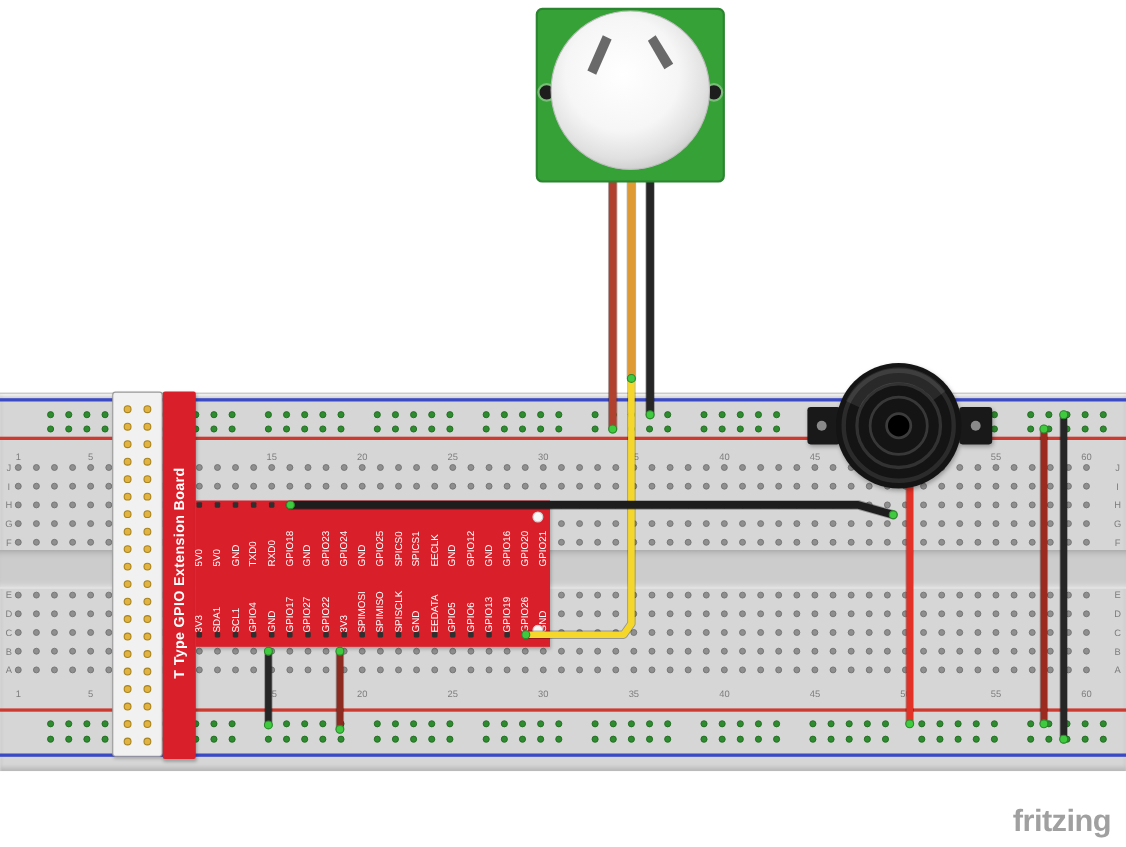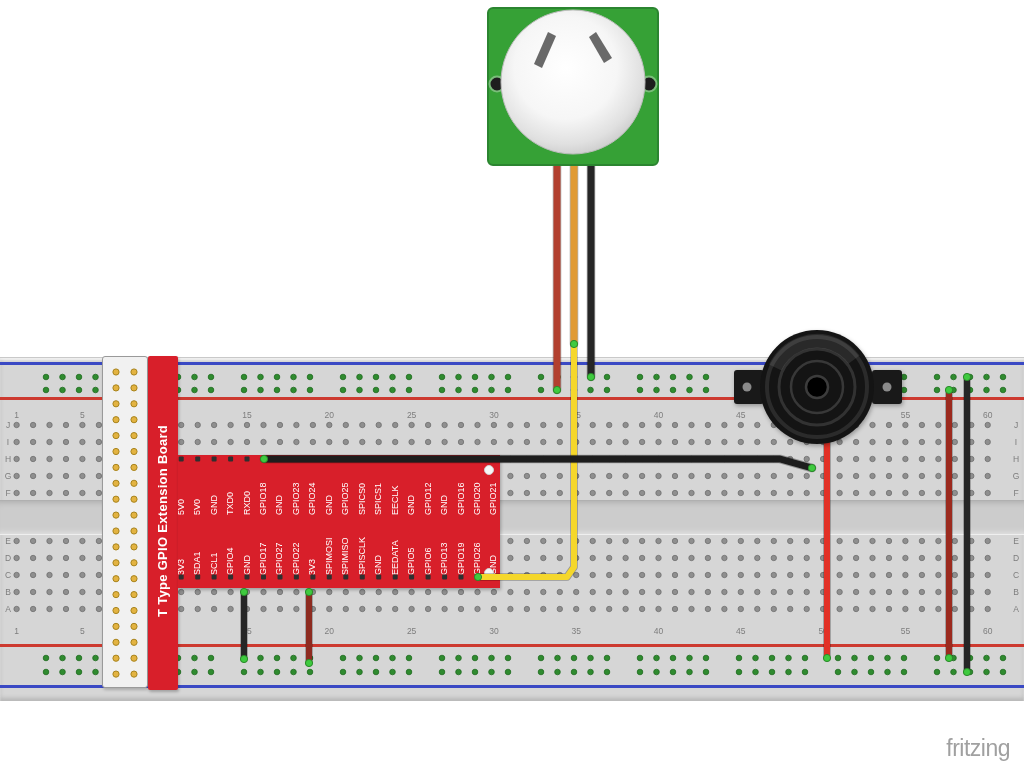--- a/index.html
+++ b/index.html
@@ -33,21 +33,21 @@
   #cobbler-title{left:149px;top:398px;width:27px;height:246px;color:#ffffff;
                  font-size:13px;font-weight:bold;display:flex;align-items:center;justify-content:center;
                  letter-spacing:.3px;white-space:nowrap;}
   .pin-label{position:absolute;width:11px;height:47px;color:#ffffff;font-size:9px;line-height:11px;
              white-space:nowrap;overflow:visible;}
   
   #pir{left:486px;top:6px;width:174px;height:162px;}
   
   #buzzer{left:720px;top:315px;width:200px;height:140px;filter:drop-shadow(1px 2px 2px rgba(0,0,0,.3));}
   
-  #watermark{right:14px;bottom:8px;font-size:23px;font-weight:normal;color:#a0a0a0;letter-spacing:-.5px;margin-top:11px;}
+  #watermark{right:14px;bottom:8px;font-size:28px;font-weight:bold;color:#a0a0a0;letter-spacing:-.5px;margin-top:11px;}
 </style>
 </head>
 <body>
 
 <div class="stage">
 
   <div id="breadboard" class="abs" style="background: rgb(214, 214, 214);"></div>
   <div id="rail-blue-top" class="abs rail-line" style="background: rgb(58, 73, 196);"></div>
   <div id="rail-red-top" class="abs rail-line" style="background: rgb(205, 58, 48);"></div>
   <div id="rail-red-bottom" class="abs rail-line" style="background: rgb(205, 58, 48);"></div>

